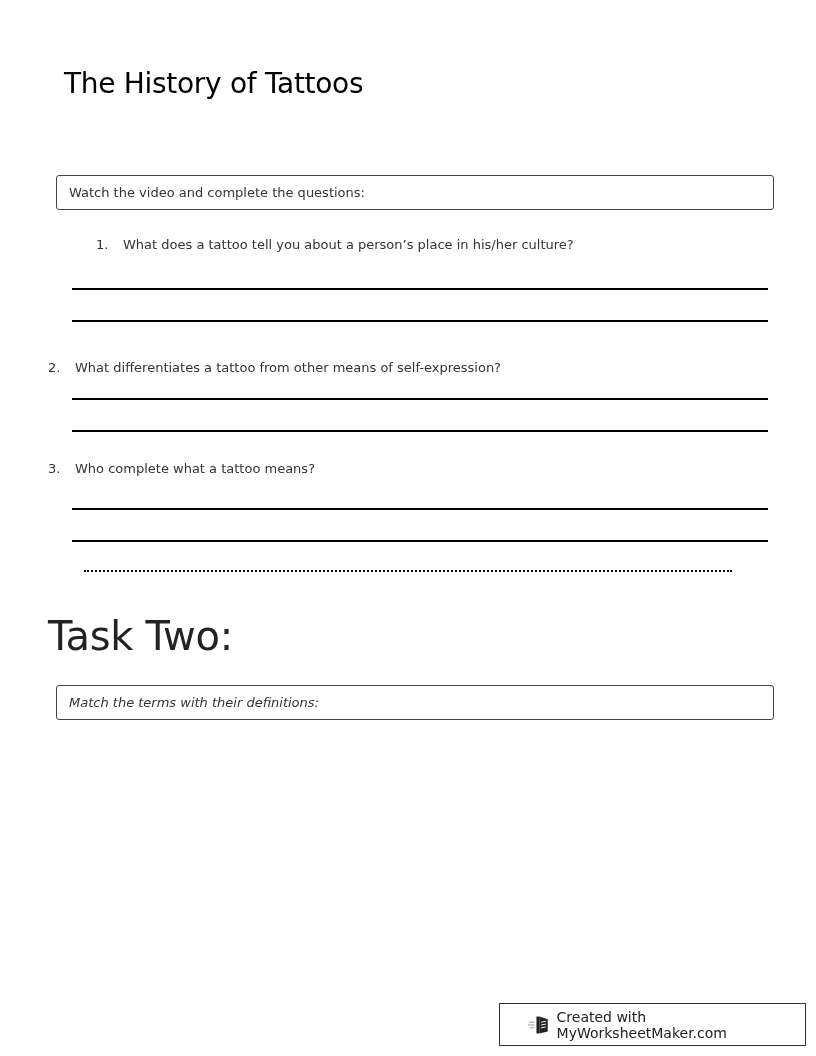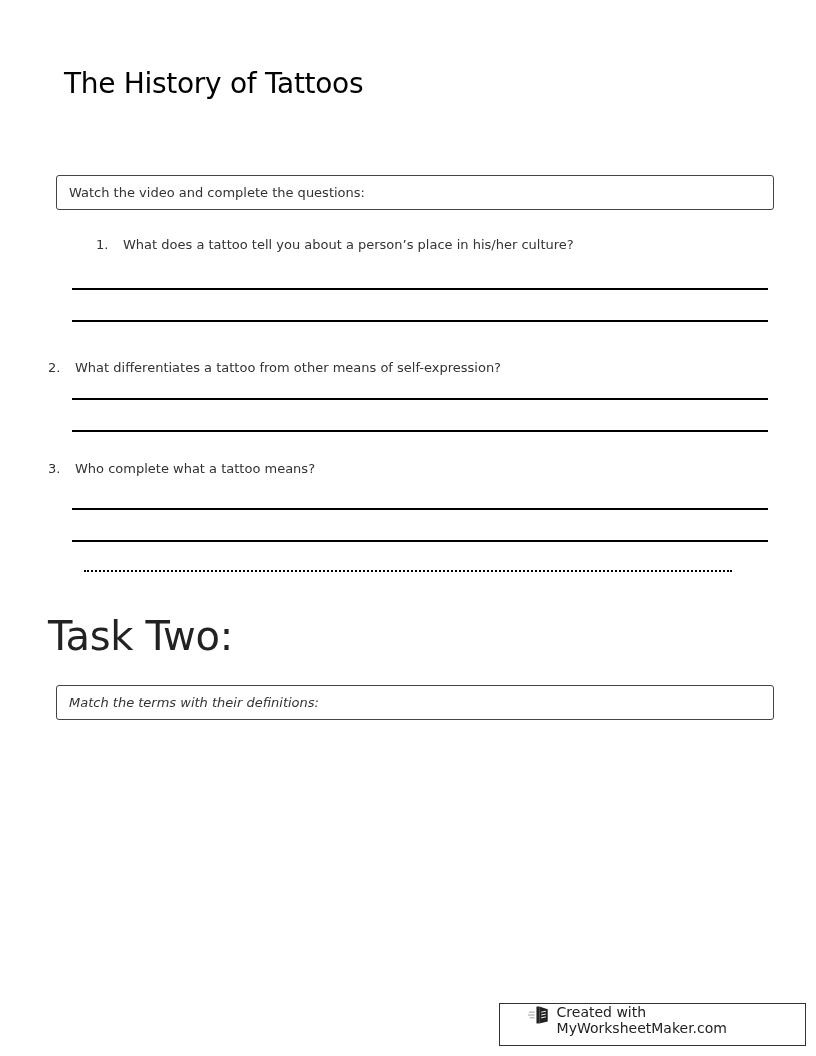--- a/index.html
+++ b/index.html
@@ -29,21 +29,21 @@
       position: absolute; left: 84px; width: 648px; top: 570px; height: 0;
       border-top: 2px dotted #000;
     }
     .task-heading {
       position: absolute; left: 48px; top: 616px; margin: 0;
       font-size: 40px; font-weight: normal; color: #222; line-height: 40px; letter-spacing: -0.3px;
     }
     .footer-badge {
       position: absolute; left: 499px; top: 1003px; width: 307px; height: 43px;
       border: 1px solid #333; box-sizing: border-box;
-      display: flex; padding-left: 28px;
+      display: flex; align-items: center; padding-left: 28px;
       font-size: 14px; color: #222;
     }
     .footer-badge .logo { width: 24px; height: 22px; margin-right: 6px; }
   </style>
 </head>
 <body>
 
 <h1 class="title">The History of Tattoos</h1>
 
 <div class="instr-box" style="top:175px;">Watch the video and complete the questions:</div>

